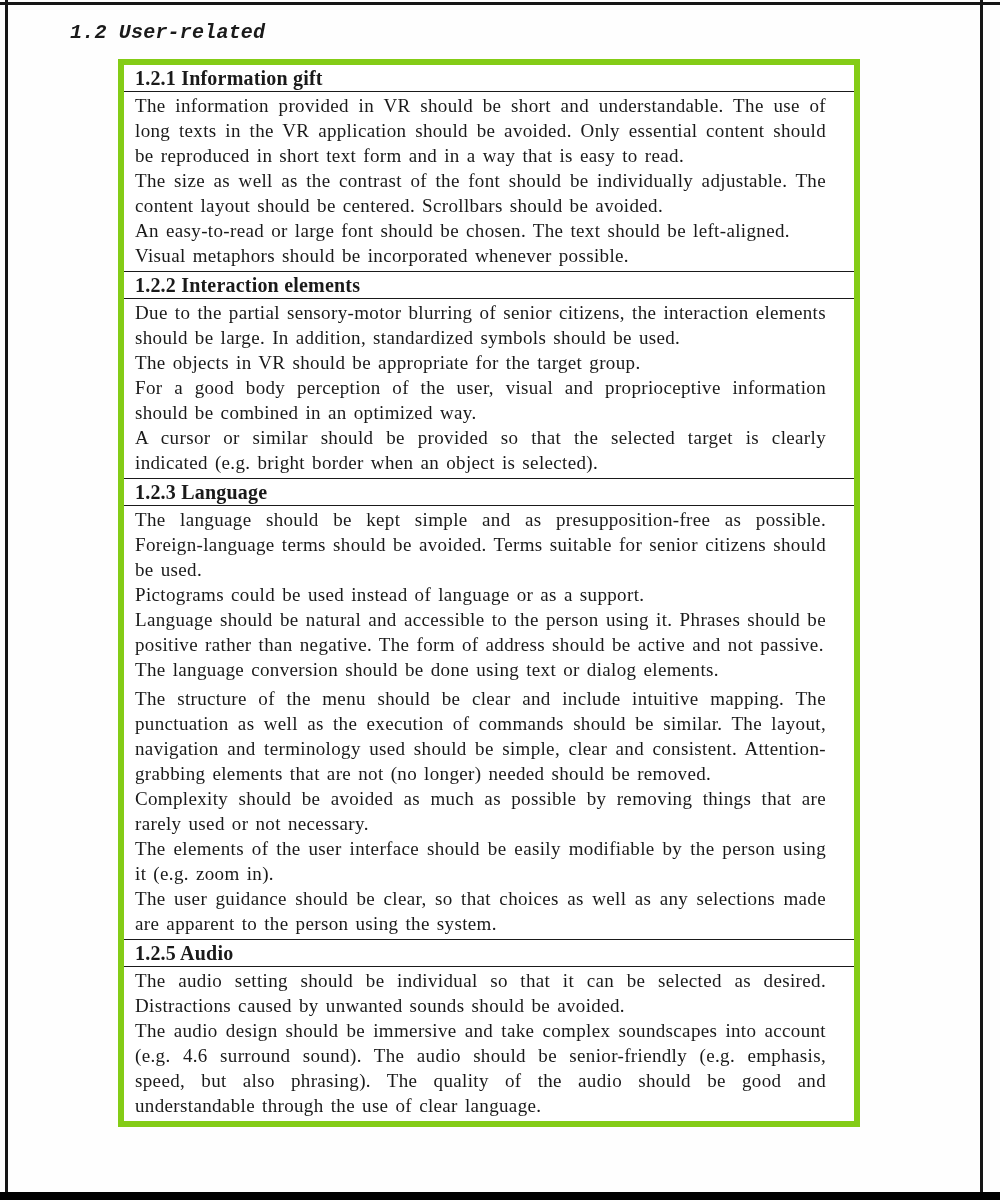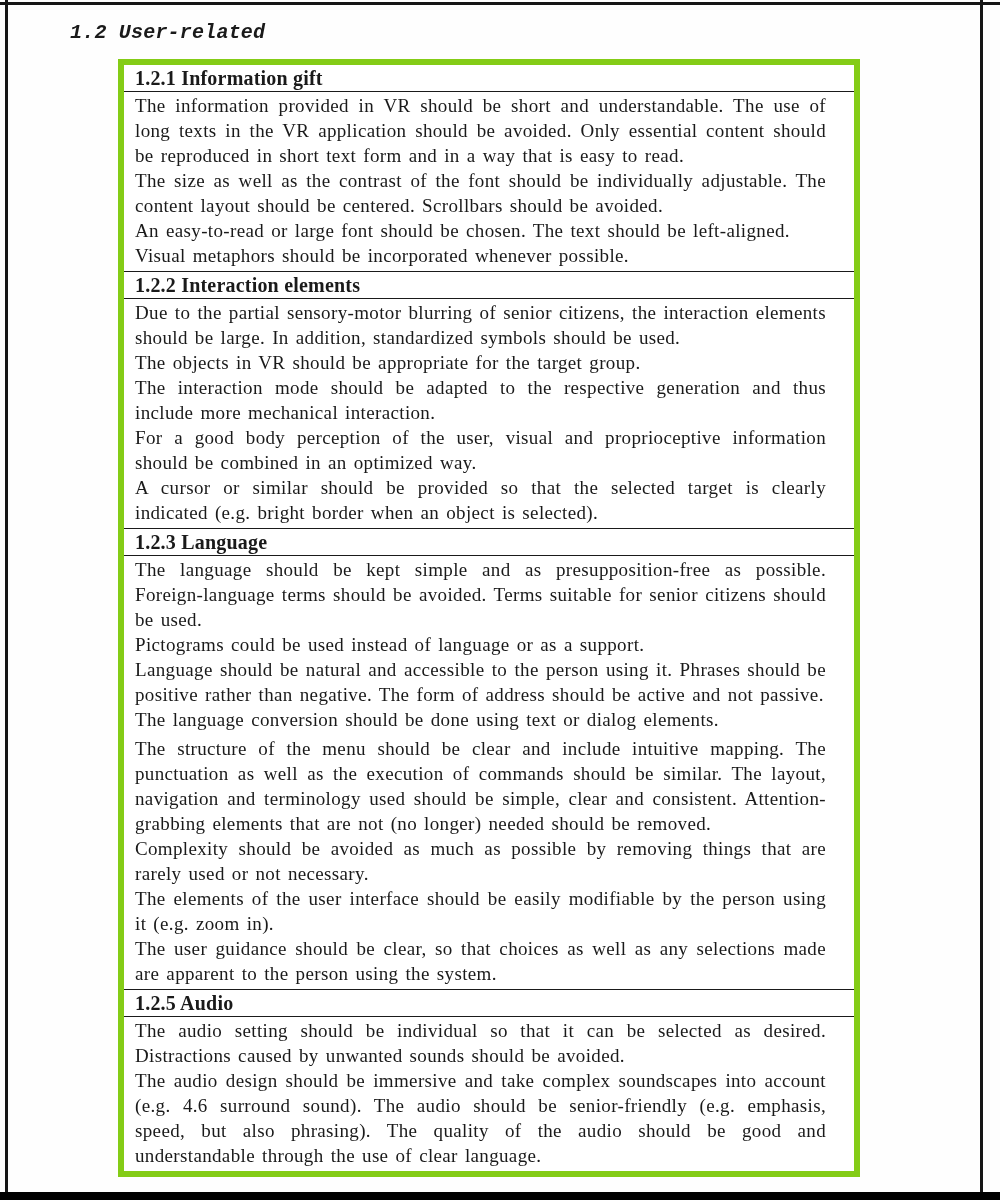--- a/index.html
+++ b/index.html
@@ -96,21 +96,20 @@
       <p>The information provided in VR should be short and understandable. The use of long texts in the VR application should be avoided. Only essential content should be reproduced in short text form and in a way that is easy to read.</p>
       <p>The size as well as the contrast of the font should be individually adjustable. The content layout should be centered. Scrollbars should be avoided.</p>
       <p>An easy-to-read or large font should be chosen. The text should be left-aligned.</p>
       <p>Visual metaphors should be incorporated whenever possible.</p>
     </div>
 
     <div class="sec-header not-first">1.2.2 Interaction elements</div>
     <div class="sec-body">
       <p>Due to the partial sensory-motor blurring of senior citizens, the interaction elements should be large. In addition, standardized symbols should be used.</p>
       <p>The objects in VR should be appropriate for the target group.</p>
-      <p>The interaction mode should be adapted to the respective generation and thus include more mechanical interaction.</p>
       <p>For a good body perception of the user, visual and proprioceptive information should be combined in an optimized way.</p>
       <p>A cursor or similar should be provided so that the selected target is clearly indicated (e.g. bright border when an object is selected).</p>
     </div>
 
     <div class="sec-header not-first">1.2.3 Language</div>
     <div class="sec-body">
       <p>The language should be kept simple and as presupposition-free as possible. Foreign-language terms should be avoided. Terms suitable for senior citizens should be used.</p>
       <p>Pictograms could be used instead of language or as a support.</p>
       <p>Language should be natural and accessible to the person using it. Phrases should be positive rather than negative. The form of address should be active and not passive.</p>
       <p>The language conversion should be done using text or dialog elements.</p>

